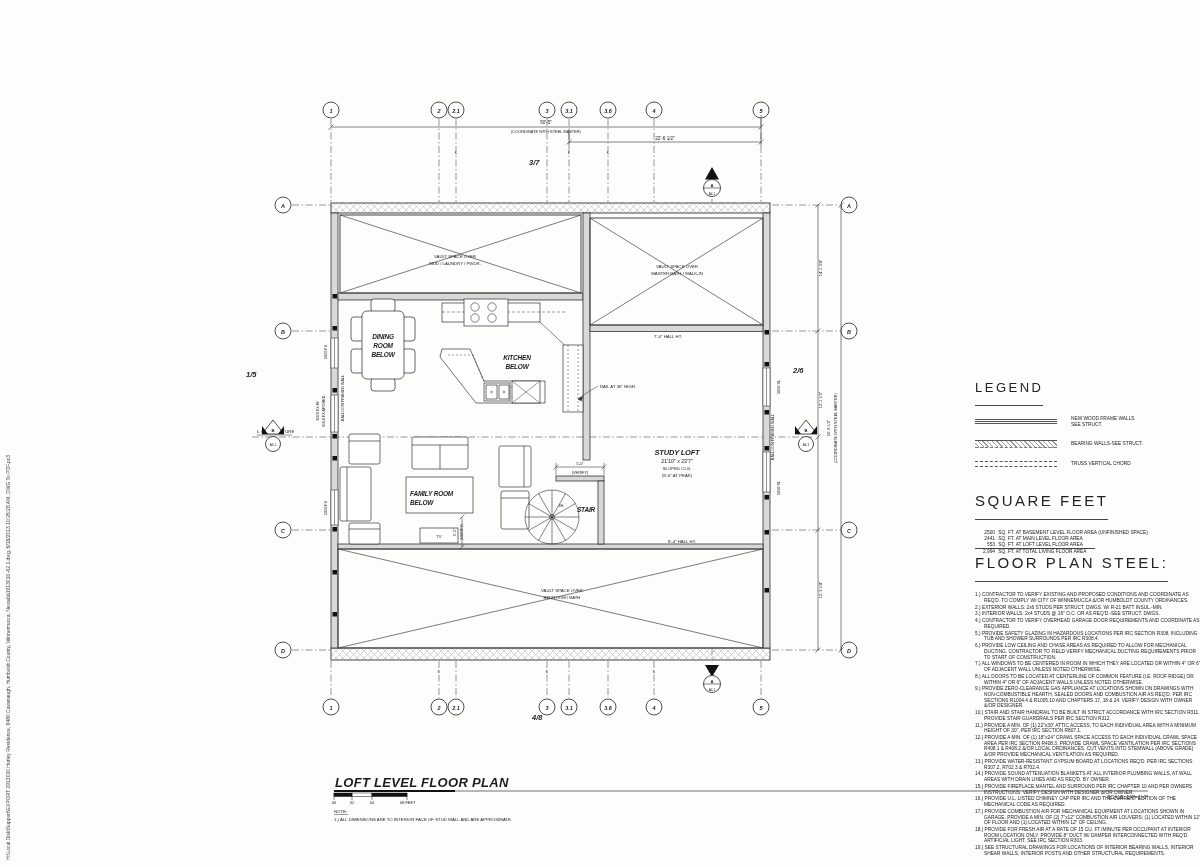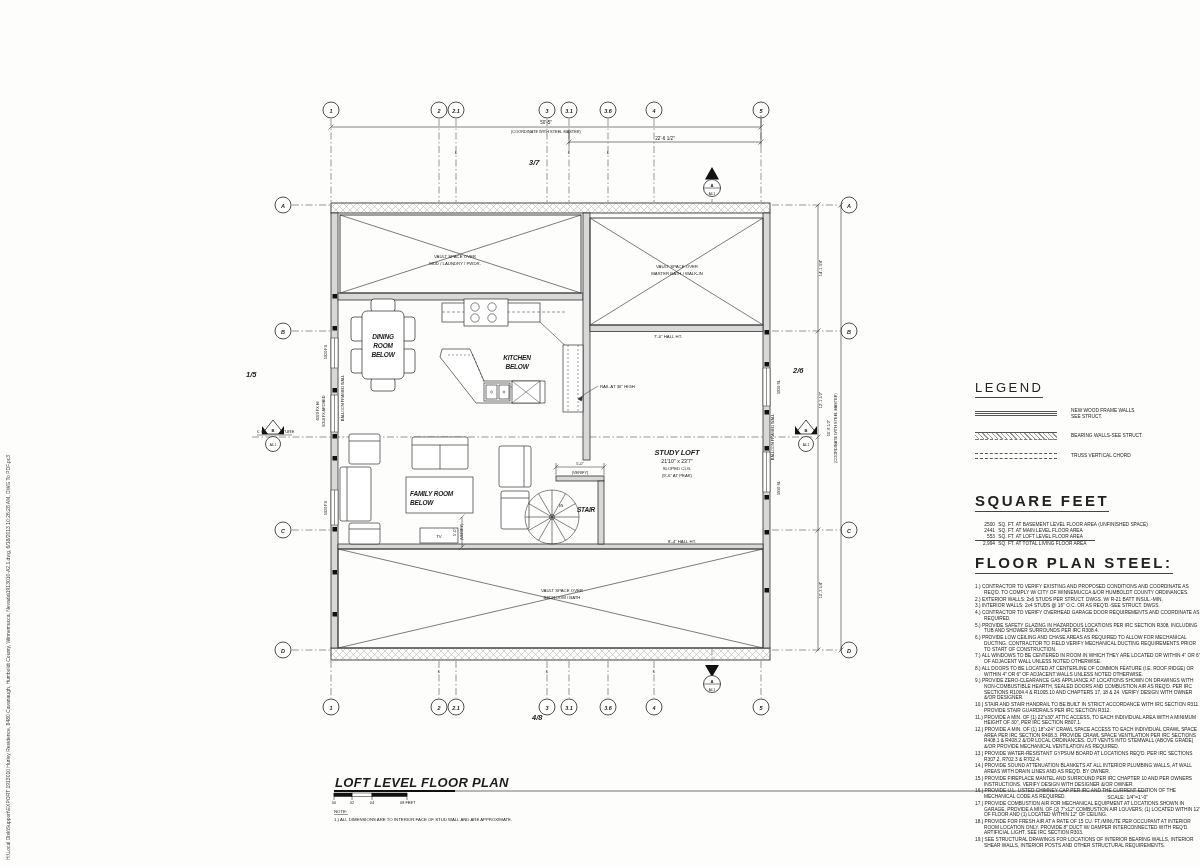--- a/index.html
+++ b/index.html
@@ -15,22 +15,22 @@
   .rmL{font-size:6.5px;font-weight:bold;font-style:italic;text-anchor:start;letter-spacing:-.2px;}
   .sm{font-size:4.3px;text-anchor:middle;}
   .sms{font-size:4.3px;text-anchor:start;}
   .tag{font-size:3.8px;text-anchor:middle;}
   .ref{font-size:7.5px;font-weight:bold;font-style:italic;text-anchor:start;}
   .mk{font-size:4.2px;text-anchor:middle;font-weight:bold;}
   .mks{font-size:3.2px;text-anchor:middle;}
   
   .panel{position:absolute;left:975px;width:228px;}
   .hd{font-size:13px;letter-spacing:2.5px;color:#222;border-bottom:1px solid #444;
-      display:inline-block;padding-bottom:2px;margin:0 0 10px 0;font-weight:400;}
-  .hd.big{font-size:15px;font-weight:bold;}
+      display:inline-block;padding-bottom:10px;margin:0 0 10px 0;font-weight:400;}
+  .hd.big{font-size:15px;}
   .lgrow{display:flex;align-items:center;margin-bottom:13px;}
   .lgsym{width:82px;flex:0 0 82px;margin-right:14px;}
   .lgtxt{font-size:4.8px;line-height:5.6px;color:#222;}
   .sym-wood{height:5px;background:repeating-linear-gradient(180deg,#555 0 1px,transparent 1px 2.2px);}
   .sym-bear{height:6px;border-top:1px solid #555;border-bottom:1px dashed #777;
             background:repeating-linear-gradient(45deg,transparent 0 2.5px,#999 2.5px 3.3px);}
   .sym-truss{height:4px;border-top:1px dashed #555;border-bottom:1px dashed #555;}
   .sqline{font-size:4.8px;line-height:5.9px;color:#222;white-space:nowrap;}
   .sqnum{display:inline-block;width:20px;text-align:right;margin-right:2px;}
   .sqrule{width:120px;border-top:0.8px solid #444;height:0;}

